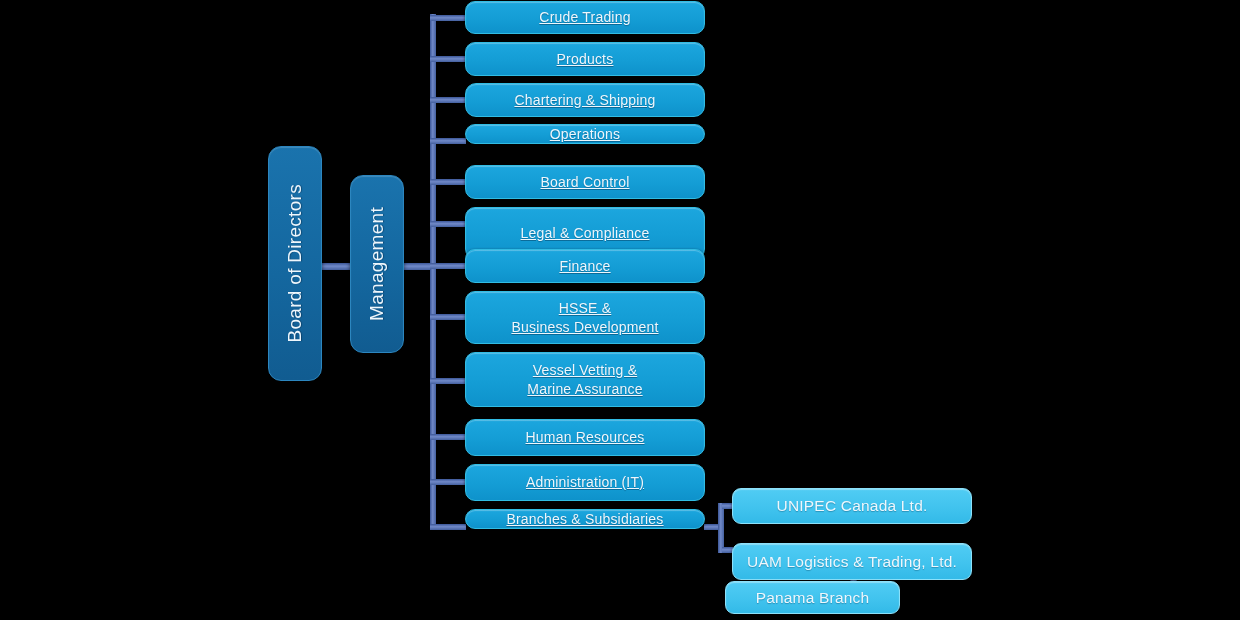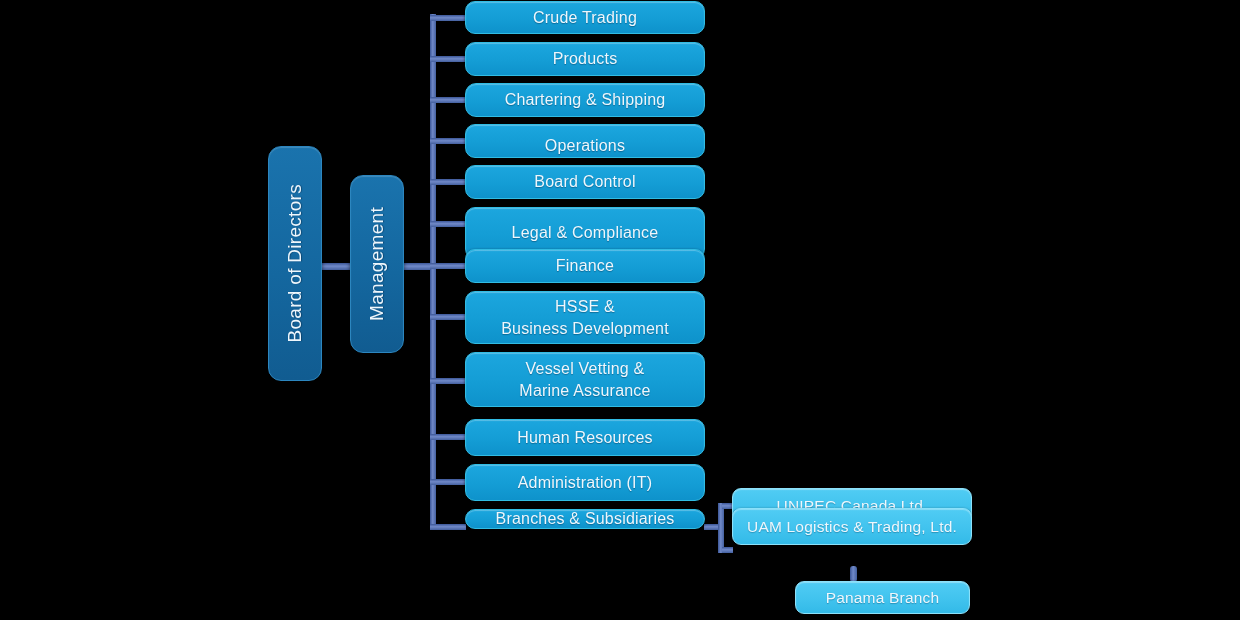--- a/index.html
+++ b/index.html
@@ -34,52 +34,53 @@
     font-size:19px;
     letter-spacing:.3px;
     white-space:nowrap;
     text-shadow:0 1px 1px rgba(0,30,60,.45);
   }
   .dept{
     background:linear-gradient(180deg,#1ca6de 0%,#149dd5 55%,#0e92cb 100%);
     border:1px solid #31bce3;
     border-radius:10px;
     box-shadow:0 1px 3px rgba(0,0,0,.65), inset 0 1px 1px rgba(255,255,255,.28);
-    font-size:16px;
+    font-size:14px;
     letter-spacing:.2px;
+    text-decoration:underline;
   }
   .dept .label{white-space:pre-line;line-height:1.35;text-shadow:0 1px 1px rgba(0,40,70,.4);}
   .sub{
     background:linear-gradient(180deg,#50ccf4 0%,#41c3ee 55%,#33bae8 100%);
     border:1px solid #8ce1fa;
     border-radius:9px;
     box-shadow:0 1px 3px rgba(0,0,0,.6), inset 0 1px 1px rgba(255,255,255,.35);
     font-size:15.5px;
     letter-spacing:.2px;
   }
   .sub .label{text-shadow:0 1px 1px rgba(0,60,90,.35);}
   
   .pos-board{left:268px;top:146px;width:54px;height:235px;}
   .pos-mgmt{left:350px;top:175px;width:54px;height:178px;}
   .dept{left:465px;width:240px;}
   .d0{top:1px;height:33px;}
   .d1{top:42px;height:34px;}
   .d2{top:83px;height:34px;border-radius:11px;}
-  .d3{top:124px;height:34px;align-items:flex-end;}
+  .d3{top:124px;height:20px;}
   .d4{top:165px;height:34px;}
   .d5{top:207px;height:52px;}
   .d6{top:249px;height:34px;}
   .d7{top:291px;height:53px;}
   .d8{top:352px;height:55px;}
   .d9{top:419px;height:37px;}
   .d10{top:464px;height:37px;}
   .d11{top:509px;height:20px;}
   .pos-unipec{left:732px;top:488px;width:240px;height:36px;}
-  .pos-uam{left:732px;top:508px;width:240px;height:37px;}
-  .pos-panama{left:795px;top:581px;width:175px;height:33px;}
+  .pos-uam{left:732px;top:543px;width:240px;height:37px;}
+  .pos-panama{left:725px;top:581px;width:175px;height:33px;}
   
   .c-board-mgmt{left:321px;top:263px;width:30px;height:7px;}
   .c-mgmt-spine{left:403px;top:263px;width:29px;height:7px;}
   .c-spine{left:430px;top:14px;width:6px;height:516px;}
   .rung{left:430px;width:36px;height:6px;}
   .r0{top:15px;}.r1{top:56px;}.r2{top:97px;}.r3{top:138px;}
   .r4{top:179px;}.r5{top:221px;}.r6{top:263px;}.r7{top:314px;}
   .r8{top:378px;}.r9{top:434px;}.r10{top:479px;}.r11{top:524px;}
   .c-branches-stub{left:704px;top:524px;width:17px;height:6px;}
   .c-bracket{left:718px;top:503px;width:6px;height:50px;}

